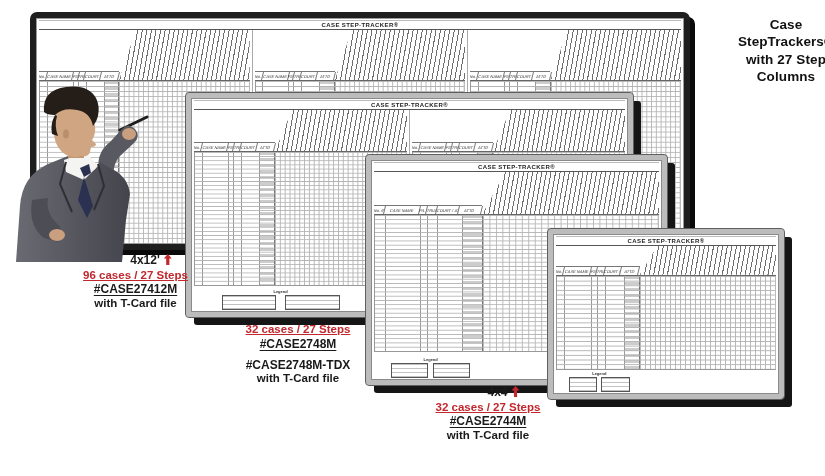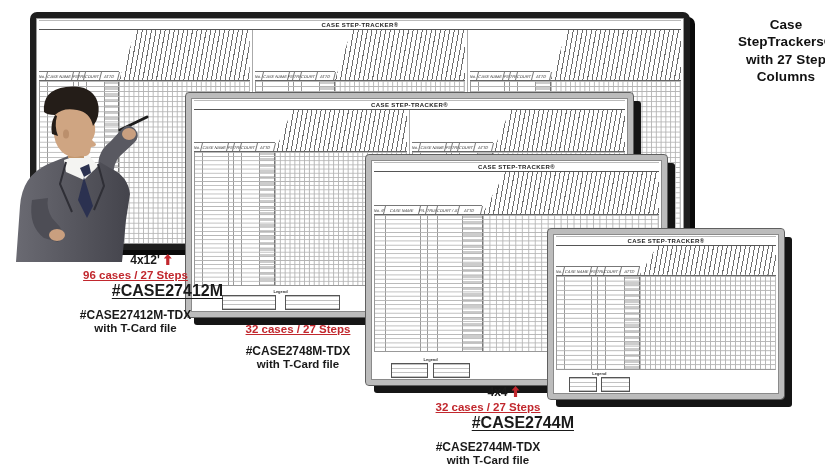--- a/index.html
+++ b/index.html
@@ -47,21 +47,21 @@
           background:repeating-linear-gradient(to bottom,#c2c2c2 0 1px,#ffffff 1px 4px);}
   .pad-b1 .panels{padding-bottom:0;}
   .pad-b2 .panels{padding-bottom:26px;}
   .pad-b3 .panels{padding-bottom:28px;}
   .pad-b4 .panels{padding-bottom:24px;}
 
   
   .caption{position:absolute;text-align:center;font-weight:bold;color:#1a1a1a;line-height:1.18;}
   .cap-size{font-size:12px;color:#1a1a1a;margin-left:31px;}
   .cap-red{font-size:11.5px;color:#c1272d;text-decoration:underline;}
-  .cap-code{font-size:16px;text-decoration:underline;text-underline-offset:2px;text-align:right;}
+  .cap-code{font-size:12px;text-decoration:underline;text-underline-offset:2px;}
   .cap-tdx{font-size:12px;margin-top:7px;}
   .cap-note{font-size:11.5px;}
   .arrow{display:inline-block;width:8px;height:11px;background:#c1272d;margin-left:4px;
          vertical-align:-1px;
          clip-path:polygon(50% 0,100% 42%,70% 42%,70% 100%,30% 100%,30% 42%,0 42%);}
   .inline-gap{display:inline-block;width:10px;}
 
   
   .headline{position:absolute;font-size:13.5px;font-weight:bold;color:#111;text-align:center;
             line-height:1.28;white-space:pre-line;letter-spacing:.1px;}
@@ -191,21 +191,20 @@
     <path d="M56,28 Q70,18 83,25 Q94,31 95,42 Q96,50 92,56 L96,60 Q96,63 91,63 L90,68 Q89,73 81,72 Q70,75 62,68 Q53,59 54,45 Q54,33 56,28 Z" fill="#cfa582"></path>
     <ellipse cx="66" cy="50" rx="3" ry="4.5" fill="#bb8f6c"></ellipse>
     <path d="M44,28 Q42,6 66,3 Q88,0 96,14 Q100,22 98,32 Q97,37 93,42 Q90,28 77,26 Q63,23 55,31 Q47,31 44,28 Z" fill="#241d18"></path>
     <path d="M55,31 Q50,40 52,50 L58,52 Q54,42 57,32 Z" fill="#241d18"></path>
   </svg>
 
   <div class="caption" style="left:48px;top:250px;width:175px;z-index:4">
     <div><span class="cap-size">4x12'</span><span class="arrow"></span></div>
     <div class="cap-red">96 cases / 27 Steps</div>
     <div class="cap-code">#CASE27412M</div>
-    <div class="cap-tdx">#CASE27412M-TDX</div>
     <div class="cap-note">with T-Card file</div>
   </div>
 
   <div class="board metal pad-b2" style="left:186px;top:93px;width:447px;height:224px;z-index:3">
     <div class="board-inner">
       <div class="title-strip">
         <span>CASE STEP-TRACKER®</span>
       </div>
       <div class="panels" style="--rows: 32; --steps: 27;">
           <div class="panel">
@@ -266,20 +265,21 @@
         <div class="legend-boxes">
             <div class="lg-box"></div>
             <div class="lg-box"></div>
           </div>
       </div>
     </div>
   </div>
 
   <div class="caption" style="left:213px;top:323px;width:170px;z-index:6">
     <div class="cap-red">32 cases / 27 Steps</div>
+    <div class="cap-code">#CASE2748M</div>
     <div class="cap-tdx">#CASE2748M-TDX</div>
     <div class="cap-note">with T-Card file</div>
   </div>
 
   <div class="board metal pad-b3" style="left:366px;top:155px;width:301px;height:230px;z-index:5">
     <div class="board-inner">
       <div class="title-strip">
         <span>CASE STEP-TRACKER®</span>
       </div>
       <div class="panels" style="--rows: 32; --steps: 27;">
@@ -317,21 +317,20 @@
             <div class="lg-box"></div>
           </div>
       </div>
     </div>
   </div>
 
   <div class="caption" style="left:402px;top:382px;width:172px;z-index:8">
     <div><span class="cap-size">4x4</span><span class="arrow"></span></div>
     <div class="cap-red">32 cases / 27 Steps</div>
     <div class="cap-code">#CASE2744M</div>
-    <div class="cap-tdx">#CASE2744M-TDX</div>
     <div class="cap-note">with T-Card file</div>
   </div>
 
   <div class="board metal pad-b4" style="left:548px;top:229px;width:236px;height:170px;z-index:7">
     <div class="board-inner">
       <div class="title-strip">
         <span>CASE STEP-TRACKER®</span>
       </div>
       <div class="panels" style="--rows: 20; --steps: 27;">
           <div class="panel">

